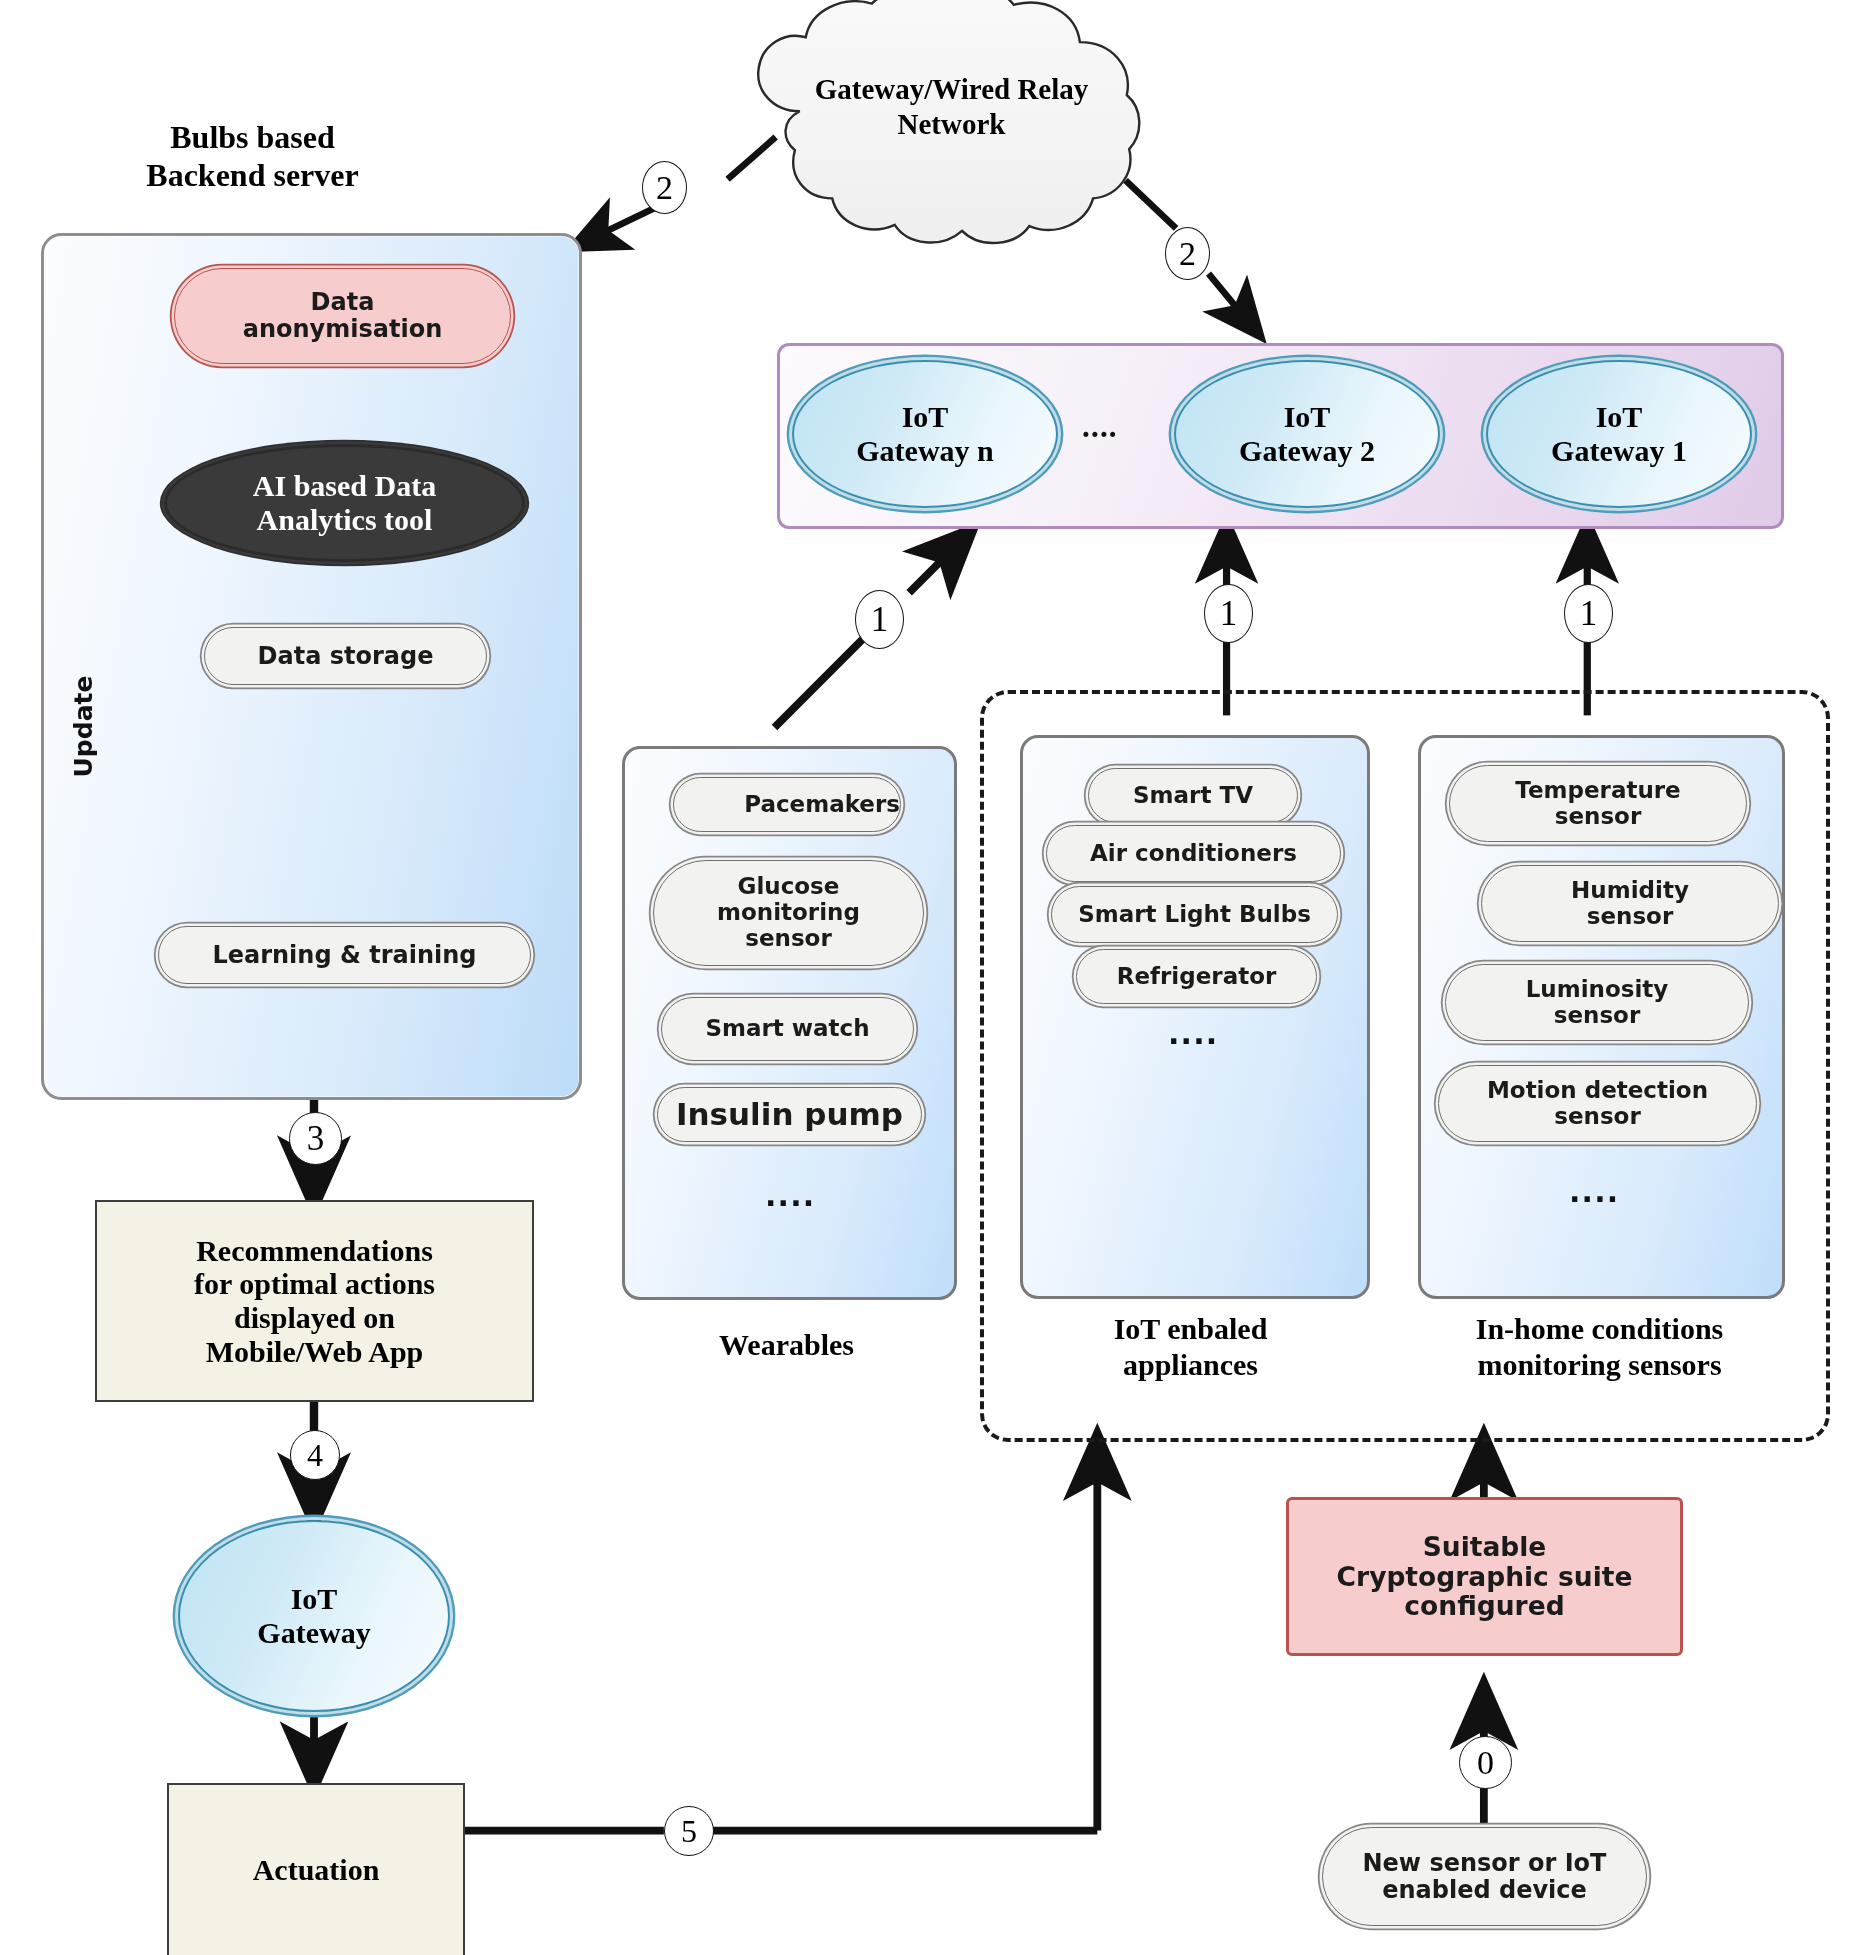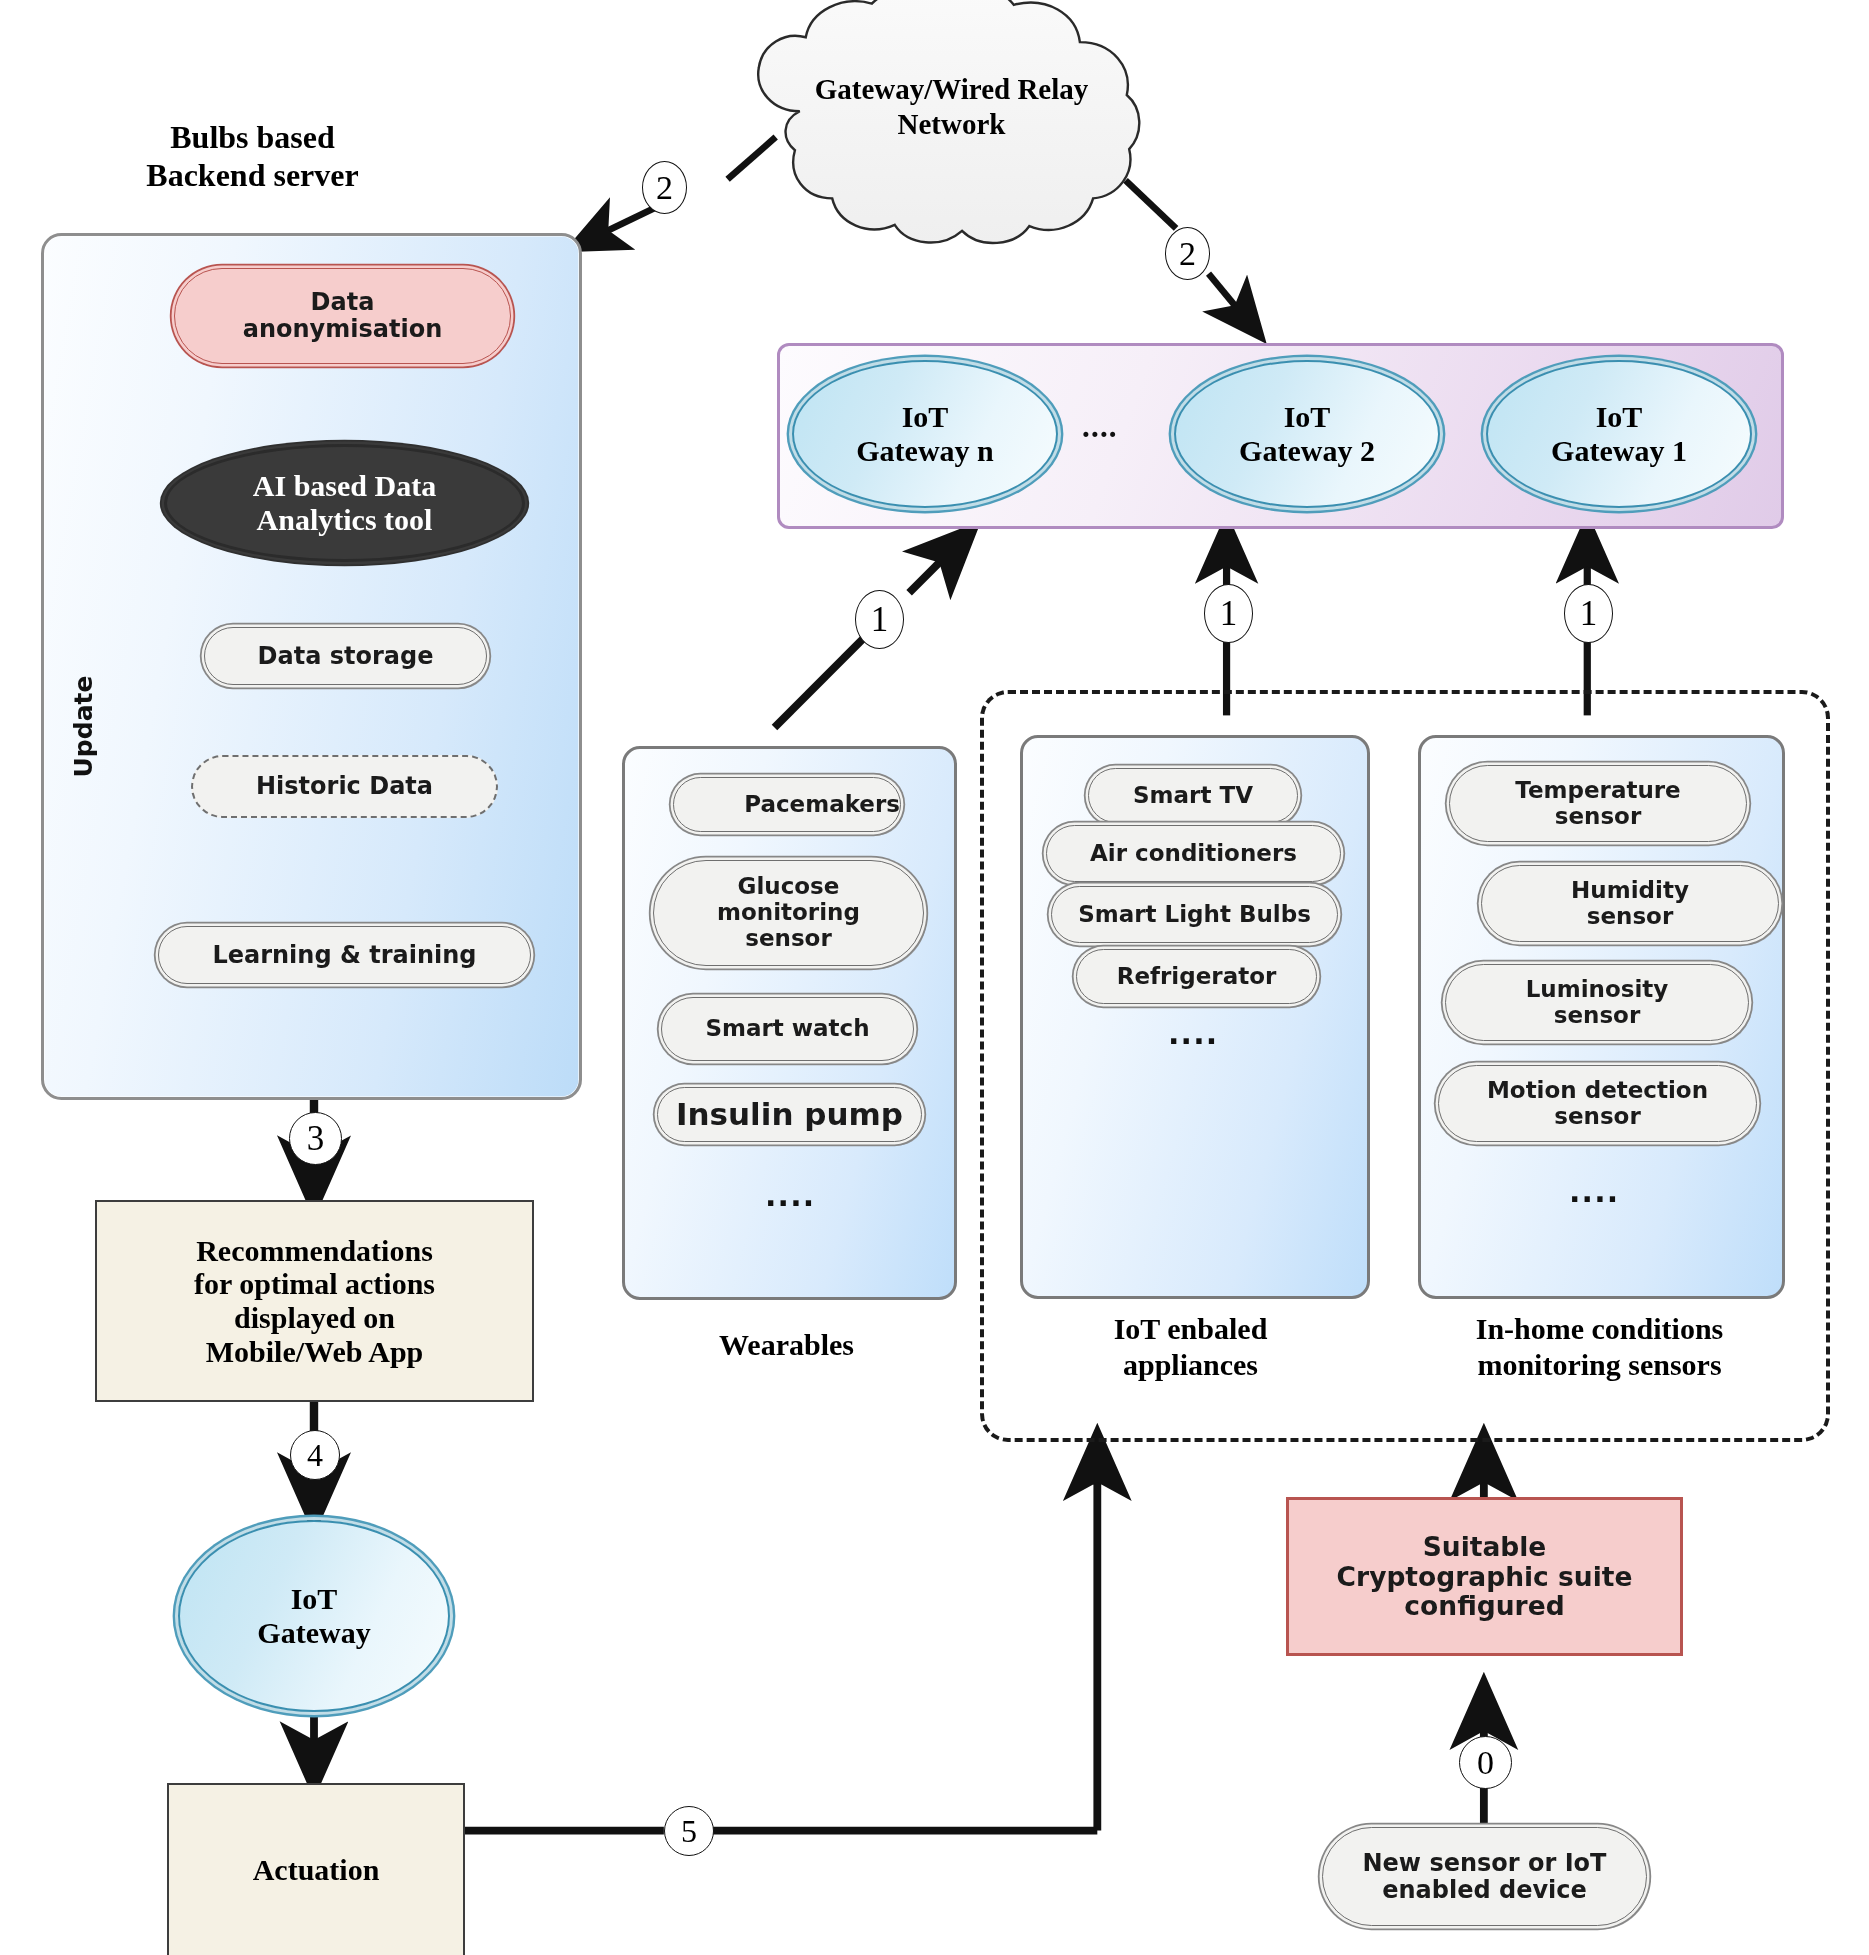--- a/index.html
+++ b/index.html
@@ -40,21 +40,21 @@
     box-shadow:0 0 0 2.4px #f2f2f0, 0 0 0 4.2px #878787, 3px 3.6px 0 0 rgba(130,130,130,.55);
   }
   .pill-dashed{
     background:#f2f2f0;border:2.4px dashed #6f6f6f;border-radius:601px;box-shadow:none;
   }
   .pill-red{
     background:#f6cdcc;border:1.8px solid #b85450;border-radius:601px;
     box-shadow:0 0 0 2.4px #f6cdcc, 0 0 0 4.2px #b85450;
   }
   .box-beige{background:#f5f1e4;border:2.4px solid #3d3d3d;border-radius:0;}
-  .box-red{background:#f6cdcc;border:3px solid #b85450;border-radius:0;}
+  .box-red{background:#f6cdcc;border:3px solid #b85450;border-radius:6px;}
 
   
   .ell-dark{
     background:#3a3a3a;border:3px solid #2b2b2b;border-radius:50%;
     box-shadow:0 0 0 2.4px #3a3a3a, 0 0 0 4.2px #2f2f2f;
     color:#ffffff;
   }
   .ell-dark span{color:#ffffff;}
   .ell-blue{
     border-radius:50%;
@@ -204,23 +204,20 @@
     <span>
       <span>AI based Data</span><br>
       <span>Analytics tool</span>
     </span>
   </div>
 
   <div class="node pill t-pill" style="left:204px;top:627px;width:283px;height:58px;font-size:24px;">
     <span>Data  storage</span>
   </div>
 
-  <div class="node pill-dashed t-pill" style="left:191px;top:755px;width:307px;height:63px;font-size:24px;">
-    <span>Historic Data</span>
-  </div>
 
   <div class="node pill t-pill" style="left:158px;top:926px;width:373px;height:58px;font-size:24px;">
     <span>Learning &amp; training</span>
   </div>
 
   <div class="vlabel" style="left:-7.2px;top:712px;width:180px;font-size:25px;text-align:center;transform:rotate(-90deg);">
     <span>Update</span>
   </div>
 
   <div class="panel-gw" style="position:absolute;left:777px;top:343px;width:1001px;height:180px;"></div>

